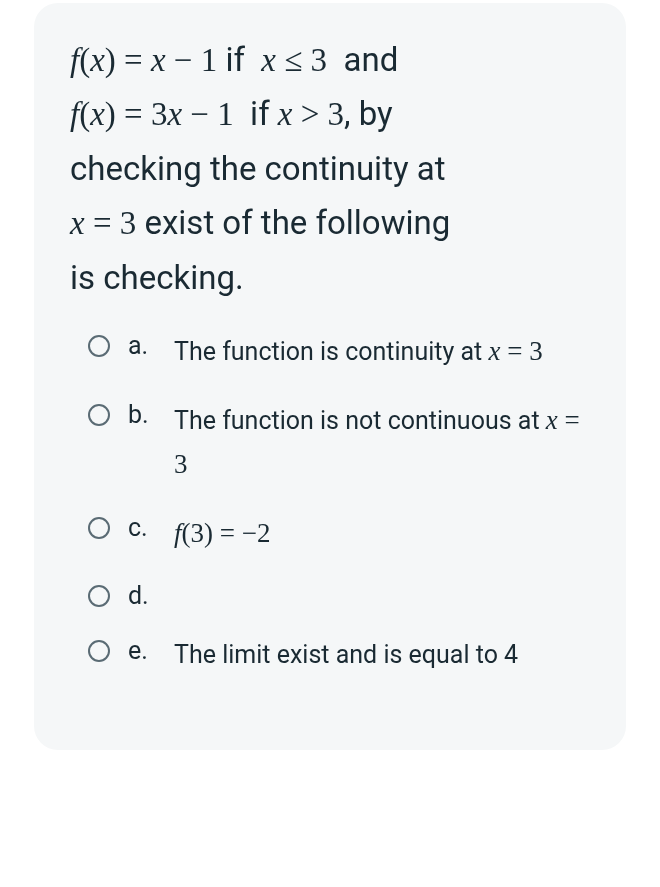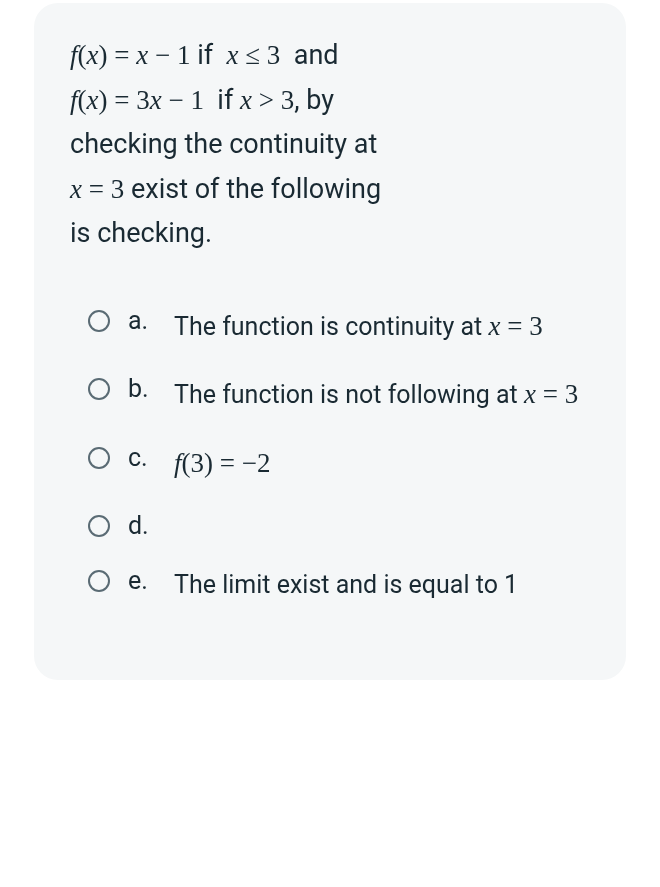--- a/index.html
+++ b/index.html
@@ -16,23 +16,23 @@
       margin: 3px 34px 0 34px;
       padding: 30px 36px 50px 36px;
       color: #1a2a33;
     }
     .prompt-intro {
       font-size: 25px;
       line-height: 1.55;
       margin-bottom: 20px;
     }
     .question-body {
-      font-size: 27px;
+      font-size: 33px;
       line-height: 1.65;
-      margin-bottom: 48px;
+      margin-bottom: 24px;
     }
     .question-body .math {
       font-family: 'Times New Roman', Times, serif;
       font-style: italic;
     }
     .question-body .mrm {
       font-style: normal;
     }
     .question-body .op {
       font-style: normal;
@@ -97,39 +97,39 @@
       <div class="option-label">a.</div>
       <div class="option-text">
         <span>The function is continuity at </span><span class="math"><span>x</span> <span class="op">=</span> <span class="mrm">3</span></span>
       </div>
     </div>
 
     <div class="option-row">
       <div class="radio"></div>
       <div class="option-label">b.</div>
       <div class="option-text">
-        <span>The function is not following at </span><span class="math"><span>x</span> <span class="op">=</span> <span class="mrm">3</span></span>
+        <span>The function is not continuous at </span><span class="math"><span>x</span> <span class="op">=</span> <span class="mrm">3</span></span>
       </div>
     </div>
 
     <div class="option-row">
       <div class="radio"></div>
       <div class="option-label">c.</div>
       <div class="option-text">
         <span class="math"><span>f</span><span class="mrm">(3)</span> <span class="op">=</span> <span class="op">−</span><span class="mrm">2</span></span>
       </div>
     </div>
 
     <div class="option-row">
       <div class="radio"></div>
       <div class="option-label">d.</div>
     </div>
 
     <div class="option-row">
       <div class="radio"></div>
       <div class="option-label">e.</div>
       <div class="option-text">
-        <span>The limit  exist  and is equal to 1</span>
+        <span>The limit  exist  and is equal to 4</span>
       </div>
     </div>
 
   </div>
 </div>
 
 </body></html>

